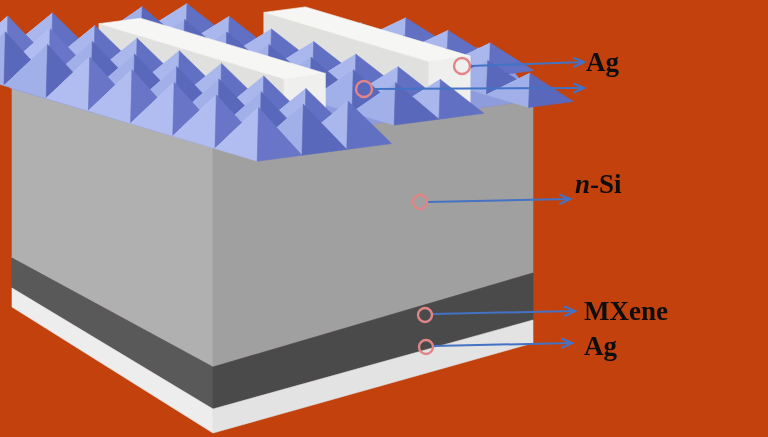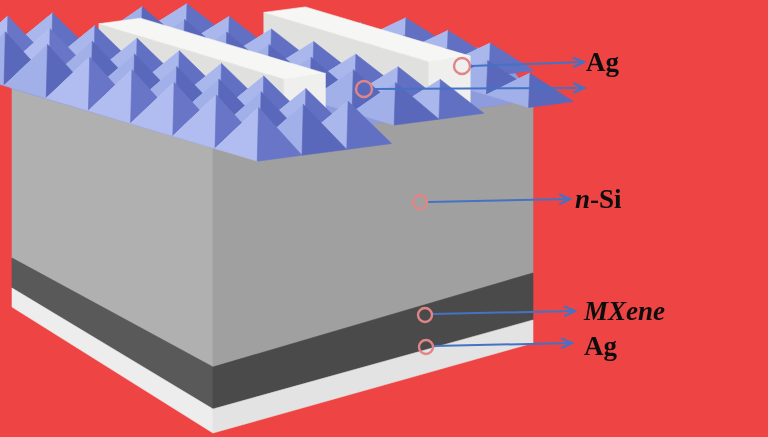--- a/index.html
+++ b/index.html
@@ -1,40 +1,40 @@
 <!DOCTYPE html>
 <html><head>
 <meta charset="utf-8">
 <style>
   html,body{margin:0;padding:0;background:#ffffff;}
   .stage{
     position:relative;
     width:768px;height:437px;
-    background:#ef4444;
+    background:#c2410c;
     overflow:hidden;
     font-family:"Liberation Serif", serif;
   }
   .stage svg{position:absolute;left:0;top:0;}
   .callout-label{
     position:absolute;
     font-weight:700;
     font-size:27px;
     line-height:28px;
     color:#0d0d0d;
     white-space:nowrap;
     letter-spacing:0px;
   }
   .it{font-style:italic;}
   .sub{font-size:0.62em;vertical-align:-0.28em;font-weight:700;}
   
   #lbl-ag-top   {left:586px; top:48px;}
   #lbl-zno      {left:586px; top:75px;}
-  #lbl-nsi      {left:575px; top:185px;}
+  #lbl-nsi      {left:575px; top:170px;}
   #lbl-cucl     {left:584px; top:268px;}
-  #lbl-mxene    {left:584px; top:297px;font-style:italic;}
+  #lbl-mxene    {left:584px; top:297px;}
   #lbl-ag-bot   {left:584px; top:332px;}
 </style>
 </head>
 <body>
 
 <div class="stage">
 
   <svg id="scene" width="768" height="437" viewBox="0 0 768 437">
       <g>
         <polygon points="12.0,88.0 213.0,148.0 213.0,367.0 12.0,258.0" fill="#b0b0b0" stroke="#b0b0b0" stroke-width="0.6"></polygon>

